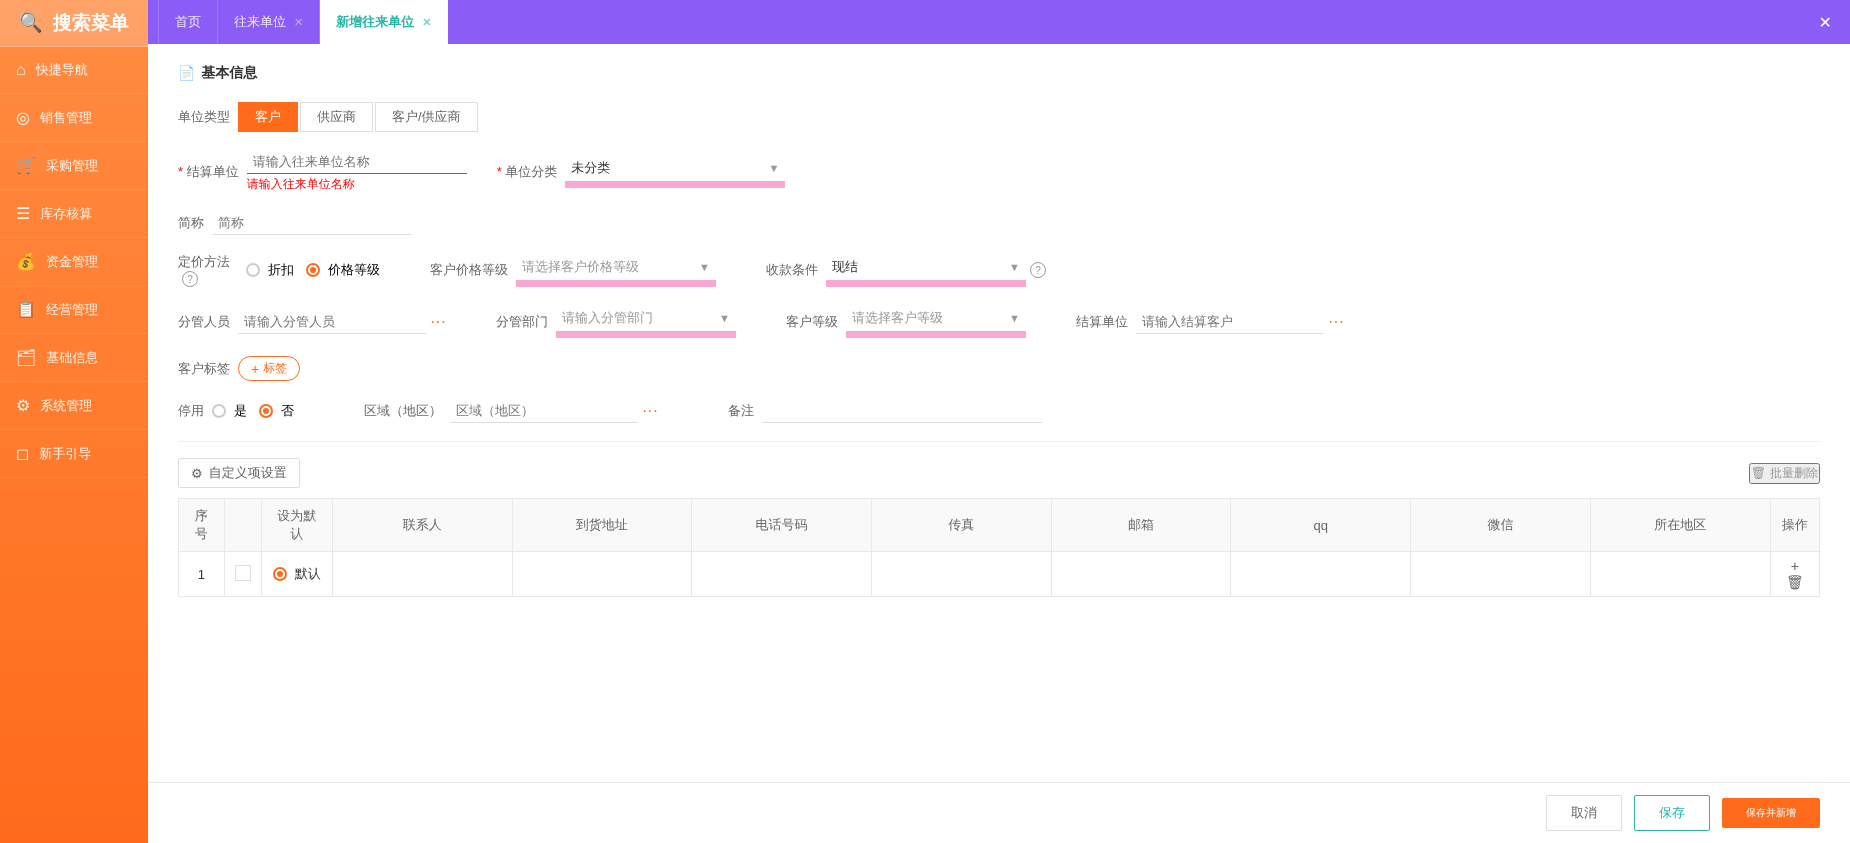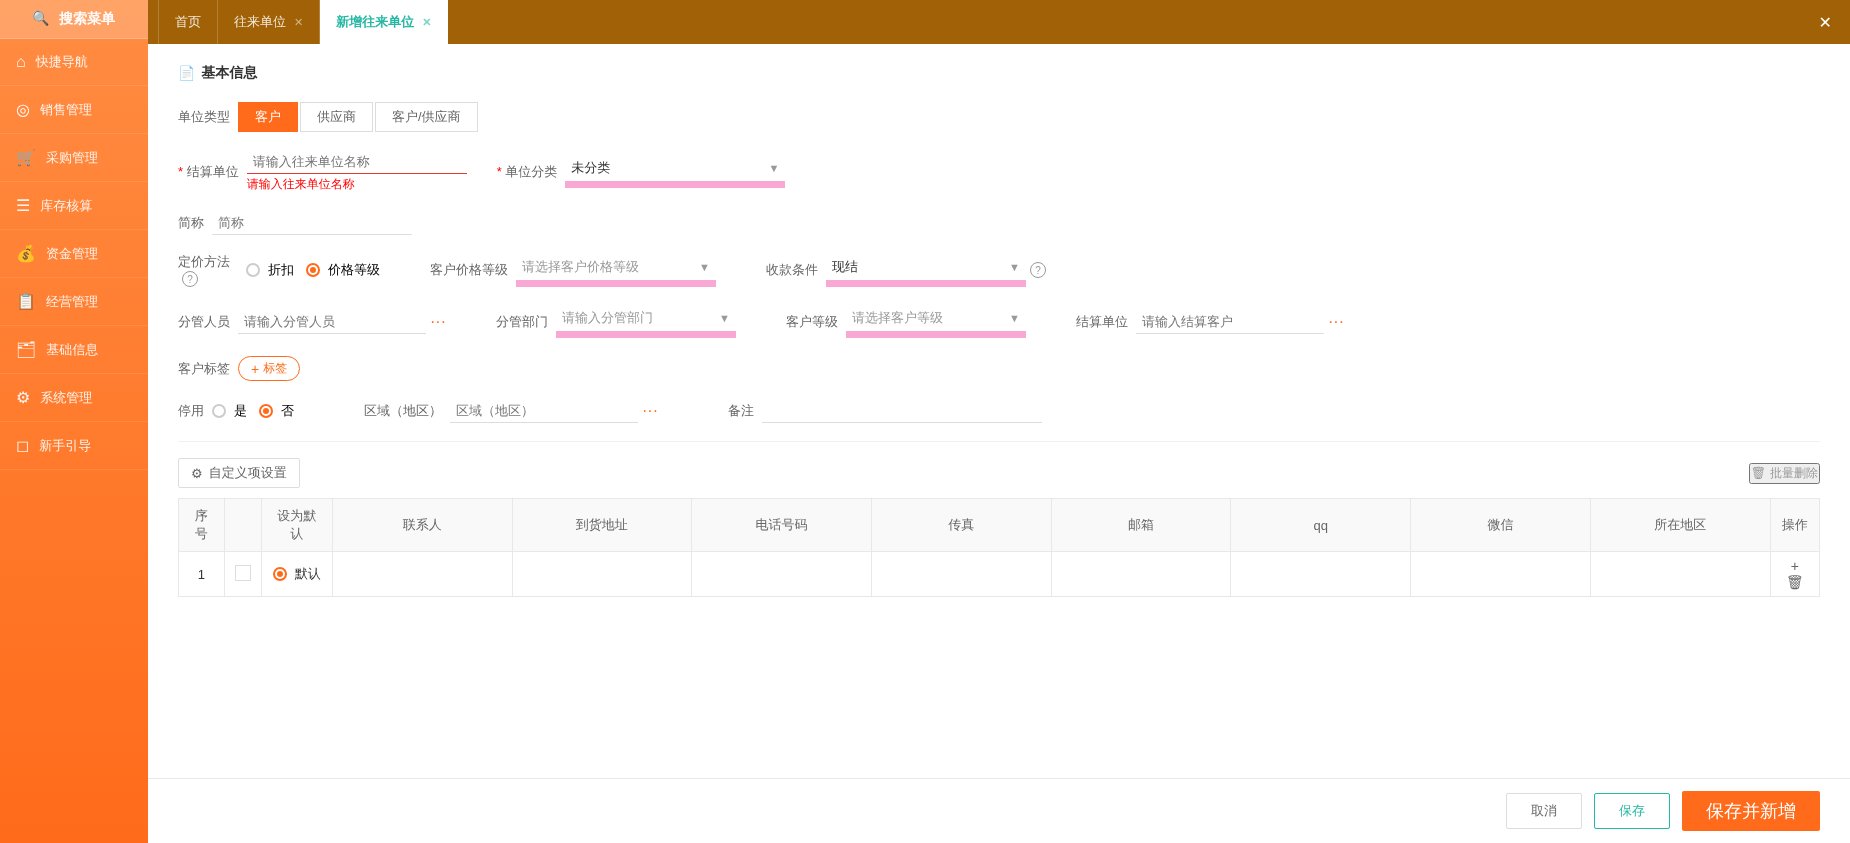--- a/index.html
+++ b/index.html
@@ -12,21 +12,21 @@
       display: flex;
       flex-direction: column;
       color: white;
       flex-shrink: 0;
       height: 100%;
     }
     .sidebar-top {
       background: #fff3;
       padding: 10px 0;
       text-align: center;
-      font-size: 14px;
+      font-size: 19px;
       font-weight: bold;
       color: white;
       border-bottom: 1px solid rgba(255,255,255,0.2);
     }
     .sidebar-top .icon { margin-right: 5px; }
     .sidebar-item {
       display: flex;
       align-items: center;
       padding: 14px 16px;
       cursor: pointer;
@@ -39,21 +39,21 @@
     
     .main-area {
       flex: 1;
       display: flex;
       flex-direction: column;
       overflow: hidden;
     }
 
     
     .tab-bar {
-      background: #a16207;
+      background: #8b5cf6;
       display: flex;
       align-items: center;
       height: 44px;
       padding: 0 10px;
       flex-shrink: 0;
     }
     .tab {
       display: flex;
       align-items: center;
       padding: 0 16px;
@@ -309,21 +309,21 @@
       cursor: pointer;
       font-size: 13px;
       border-radius: 2px;
     }
     .btn-save-new {
       padding: 8px 24px;
       border: none;
       background: #ff6b1a;
       color: white;
       cursor: pointer;
-      font-size: 18px;
+      font-size: 10px;
       border-radius: 2px;
     }
 
     
     .section-divider {
       border: none;
       border-top: 1px solid #f0f0f0;
       margin: 10px 0 16px 0;
     }
 

